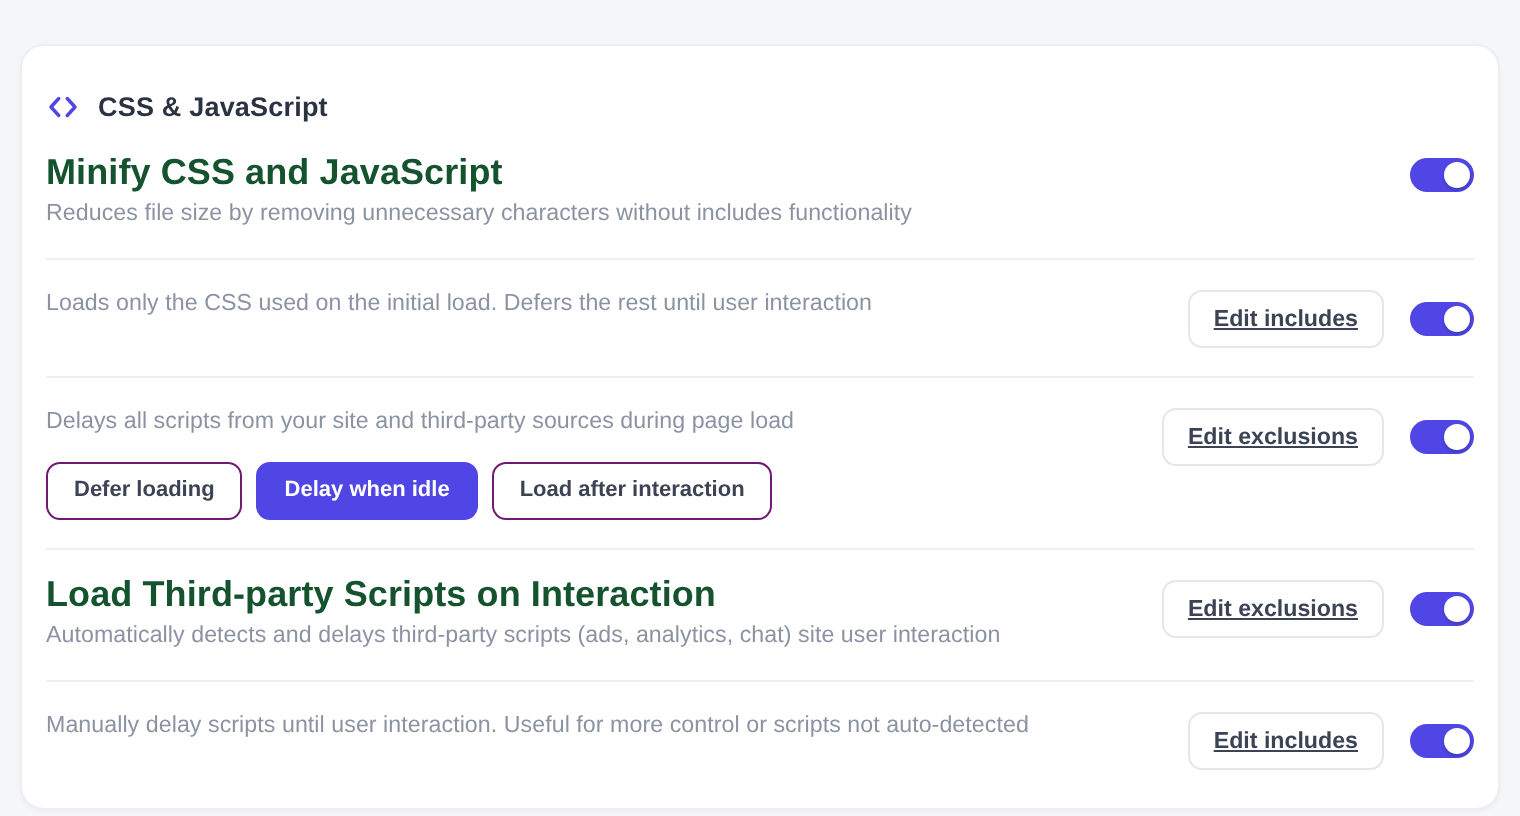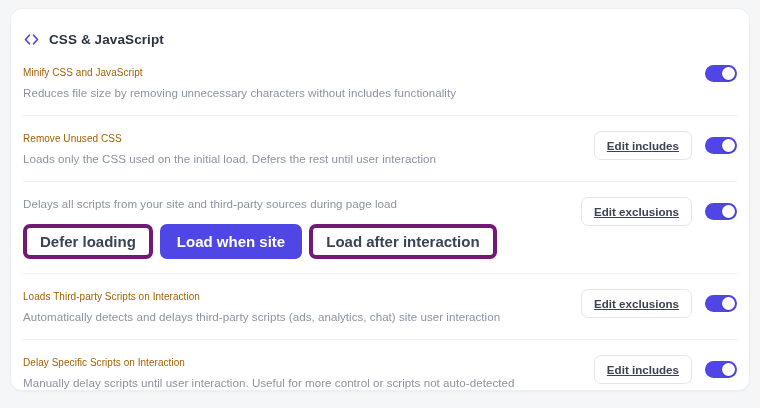--- a/index.html
+++ b/index.html
@@ -12,21 +12,21 @@
 
   body {
     background: #f5f6f8;
     font-family: "Liberation Sans", sans-serif;
     -webkit-font-smoothing: antialiased;
   }
 
   .card {
     position: absolute;
     left: 10px;
-    top: 8px;
+    top: 22px;
     width: 740px;
     height: 383px;
     background: #ffffff;
     border-radius: 12px;
     border: 1px solid #eceef1;
     box-shadow: 0 1px 2px rgba(16, 24, 40, 0.04);
     overflow: hidden;
   }
 
   
@@ -63,47 +63,47 @@
     justify-content: space-between;
     padding: 14px 0 14px 0;
     border-top: 1px solid #eef0f3;
     min-height: 54px;
   }
   .row.first { border-top: none; padding-top: 11px; }
 
   .row-text { flex: 1 1 auto; min-width: 0; padding-right: 16px; }
 
   .row-title {
-    font-size: 10px;
-    font-weight: normal;
-    color: #a16207;
+    font-size: 18px;
+    font-weight: bold;
+    color: #14532d;
     line-height: 17px;
     margin-bottom: 4px;
     letter-spacing: 0.05px;
   }
   .row-desc {
     font-size: 11.6px;
     color: #8b93a3;
     line-height: 16px;
     letter-spacing: 0.03px;
   }
 
   
   .pill-group {
     display: flex;
     gap: 7px;
     margin-top: 12px;
   }
   .pill {
     font-family: "Liberation Sans", sans-serif;
-    font-size: 15px;
+    font-size: 11px;
     font-weight: bold;
     color: #3b4354;
     background: #ffffff;
-    border: 4px solid #701a75;
+    border: 1px solid #701a75;
     border-radius: 7px;
     padding: 7px 13px;
     line-height: 13px;
     cursor: pointer;
     white-space: nowrap;
   }
   .pill.selected {
     background: #4f46e5;
     border-color: #4f46e5;
     color: #ffffff;
@@ -179,64 +179,62 @@
       </div>
       <div class="row-controls">
         <div class="toggle on">
           <span class="knob"></span>
         </div>
       </div>
     </div>
 
     <div class="row">
       <div class="row-text">
-        <div class="row-title">Remove Unused CSS</div>
         <div class="row-desc">Loads only the CSS used on the initial load. Defers the rest until user interaction</div>
       </div>
       <div class="row-controls">
         <button class="edit-btn">Edit includes</button>
         <div class="toggle on">
           <span class="knob"></span>
         </div>
       </div>
     </div>
 
     <div class="row">
       <div class="row-text">
         <div class="row-desc">Delays all scripts from your site and third-party sources during page load</div>
         <div class="pill-group">
           <button class="pill">Defer loading</button>
-          <button class="pill selected">Load when site</button>
+          <button class="pill selected">Delay when idle</button>
           <button class="pill">Load after interaction</button>
         </div>
       </div>
       <div class="row-controls">
         <button class="edit-btn">Edit exclusions</button>
         <div class="toggle on">
           <span class="knob"></span>
         </div>
       </div>
     </div>
 
     <div class="row">
       <div class="row-text">
-        <div class="row-title">Loads Third-party Scripts on Interaction</div>
+        <div class="row-title">Load Third-party Scripts on Interaction</div>
         <div class="row-desc">Automatically detects and delays third-party scripts (ads, analytics, chat) site user interaction</div>
       </div>
       <div class="row-controls">
         <button class="edit-btn">Edit exclusions</button>
         <div class="toggle on">
           <span class="knob"></span>
         </div>
       </div>
     </div>
 
     <div class="row">
       <div class="row-text">
-        <div class="row-title">Delay Specific Scripts on Interaction</div>
         <div class="row-desc">Manually delay scripts until user interaction. Useful for more control or scripts not auto-detected</div>
       </div>
       <div class="row-controls">
         <button class="edit-btn">Edit includes</button>
         <div class="toggle on">
           <span class="knob"></span>
         </div>
       </div>
     </div>
 

